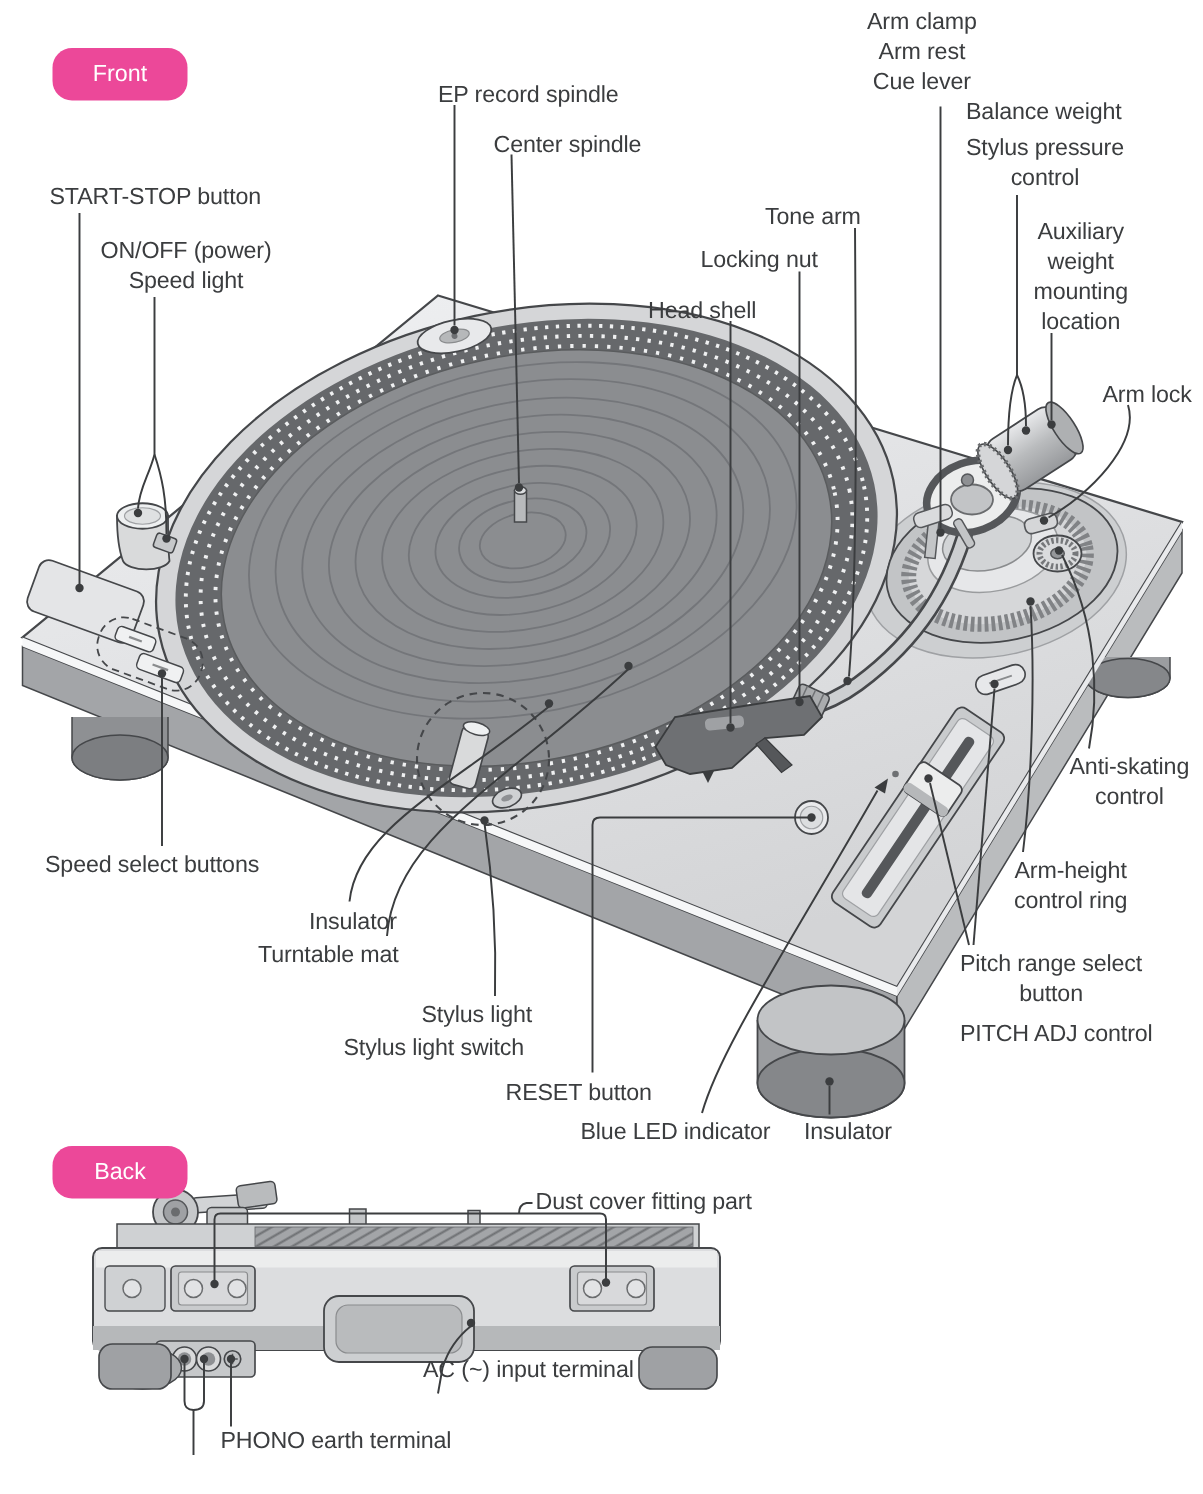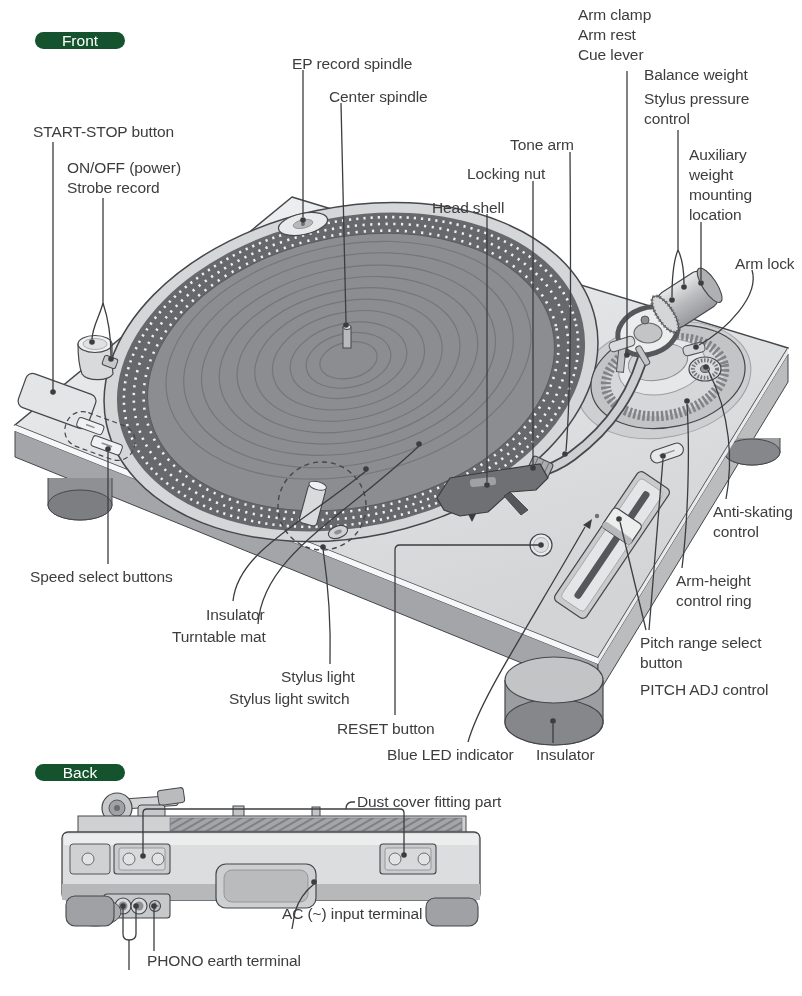--- a/index.html
+++ b/index.html
@@ -1,21 +1,21 @@
 <!DOCTYPE html>
 <html><head>
 <meta charset="utf-8">
 <style>
   html,body{margin:0;padding:0;background:#ffffff;}
   .page{position:relative;width:802px;height:996px;background:#ffffff;overflow:hidden;
         font-family:"Liberation Sans","DejaVu Sans",sans-serif;}
   .art{position:absolute;left:0;top:0;}
   .label{position:absolute;font-size:15.5px;line-height:20px;color:#3b3d3f;
-         white-space:pre-line;letter-spacing:-0.1px;}
-  .badge{position:absolute;width:90px;height:17px;border-radius:13px;background:#14532d;
+         white-space:pre-line;letter-spacing:-0.1px;text-align:center;}
+  .badge{position:absolute;width:90px;height:35px;border-radius:13px;background:#ec4899;
          color:#ffffff;font-size:15.5px;display:flex;align-items:center;justify-content:center;}
 </style>
 </head>
 <body>
 
 <div class="page">
 
 <svg class="art" width="802" height="996" viewBox="0 0 802 996">
   <defs>
     <linearGradient id="plinthTop" x1="0" y1="0" x2="0.5" y2="1">
@@ -330,21 +330,21 @@
     <circle cx="136" cy="906" r="2.8" fill="#3b3d3f" stroke="none"></circle>
     <path d="M129,940 L129,970"></path>
   </g>
 </svg>
 
 <div class="badge" style="left:35px;top:32px">Front</div>
 <div class="badge" style="left:35px;top:764px">Back</div>
 
 <div class="label" style="left:33px;top:122px">START-STOP button</div>
 <div class="label" style="left:67px;top:158px">ON/OFF (power)
-Strobe record</div>
+Speed light</div>
 <div class="label" style="left:292px;top:54px">EP record spindle</div>
 <div class="label" style="left:329px;top:87px">Center spindle</div>
 <div class="label" style="left:432px;top:198px">Head shell</div>
 <div class="label" style="left:467px;top:164px">Locking nut</div>
 <div class="label" style="left:510px;top:135px">Tone arm</div>
 <div class="label" style="left:578px;top:5px">Arm clamp
 Arm rest
 Cue lever</div>
 <div class="label" style="left:644px;top:65px">Balance weight</div>
 <div class="label" style="left:644px;top:89px">Stylus pressure

